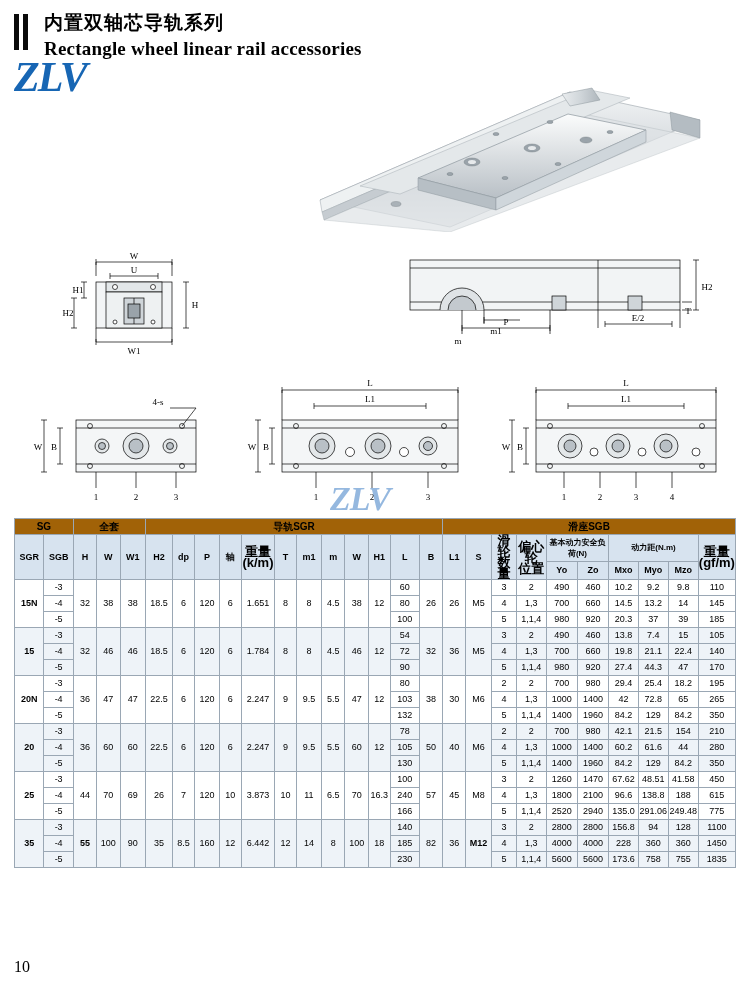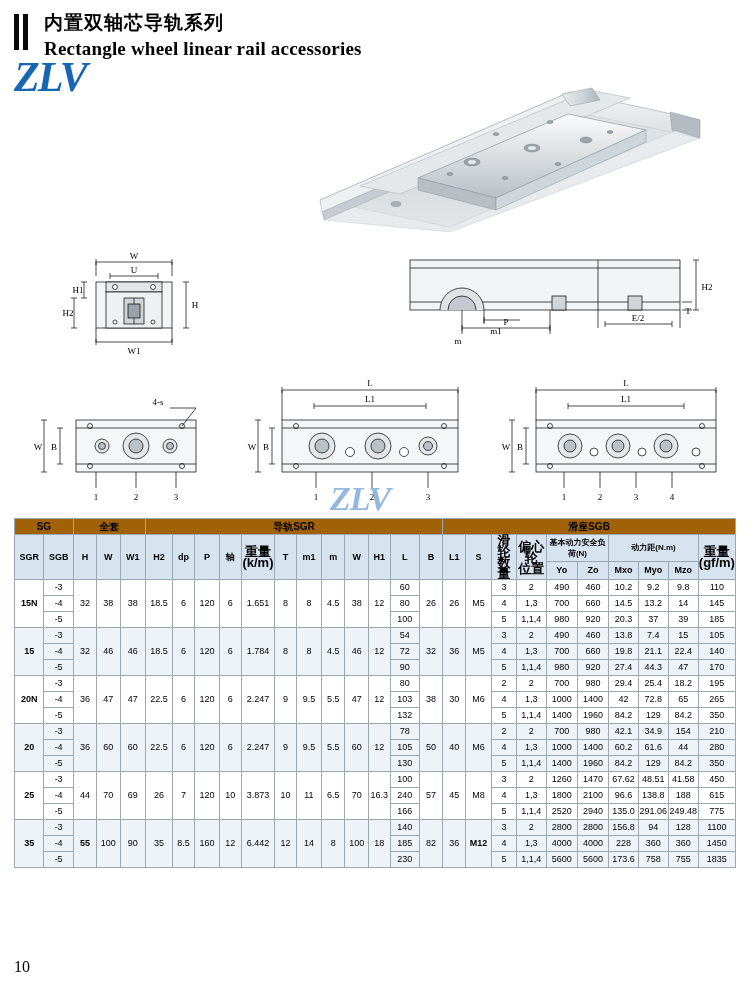--- a/index.html
+++ b/index.html
@@ -591,21 +591,21 @@
         <td rowspan="3">12</td>
         <td>78</td>
         <td rowspan="3">50</td>
         <td rowspan="3">40</td>
         <td rowspan="3">M6</td>
         <td>2</td>
         <td>2</td>
         <td>700</td>
         <td>980</td>
         <td>42.1</td>
-        <td>34.9</td>
+        <td>21.5</td>
         <td>154</td>
         <td>210</td>
       </tr>
       <tr class="shade">
         <td>-4</td>
         <td>105</td>
         <td>4</td>
         <td>1,3</td>
         <td>1000</td>
         <td>1400</td>

